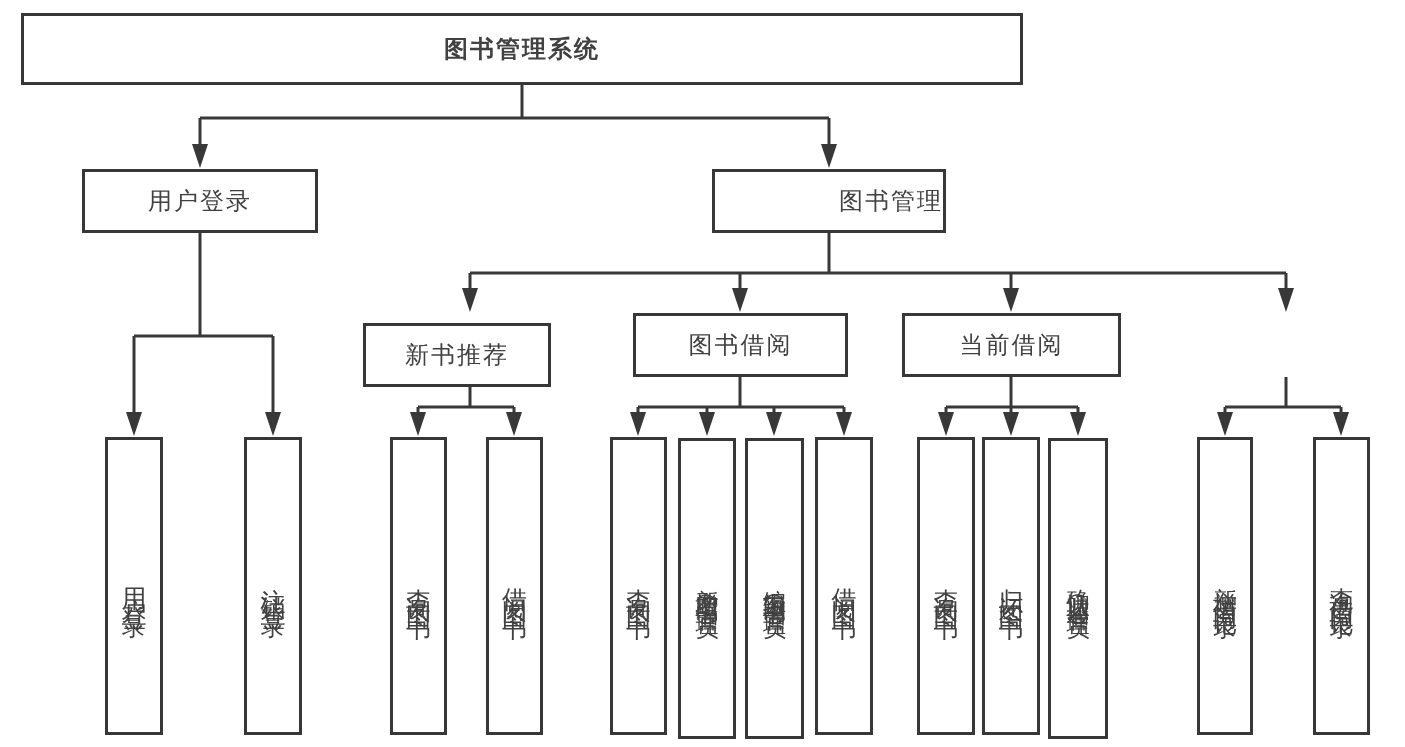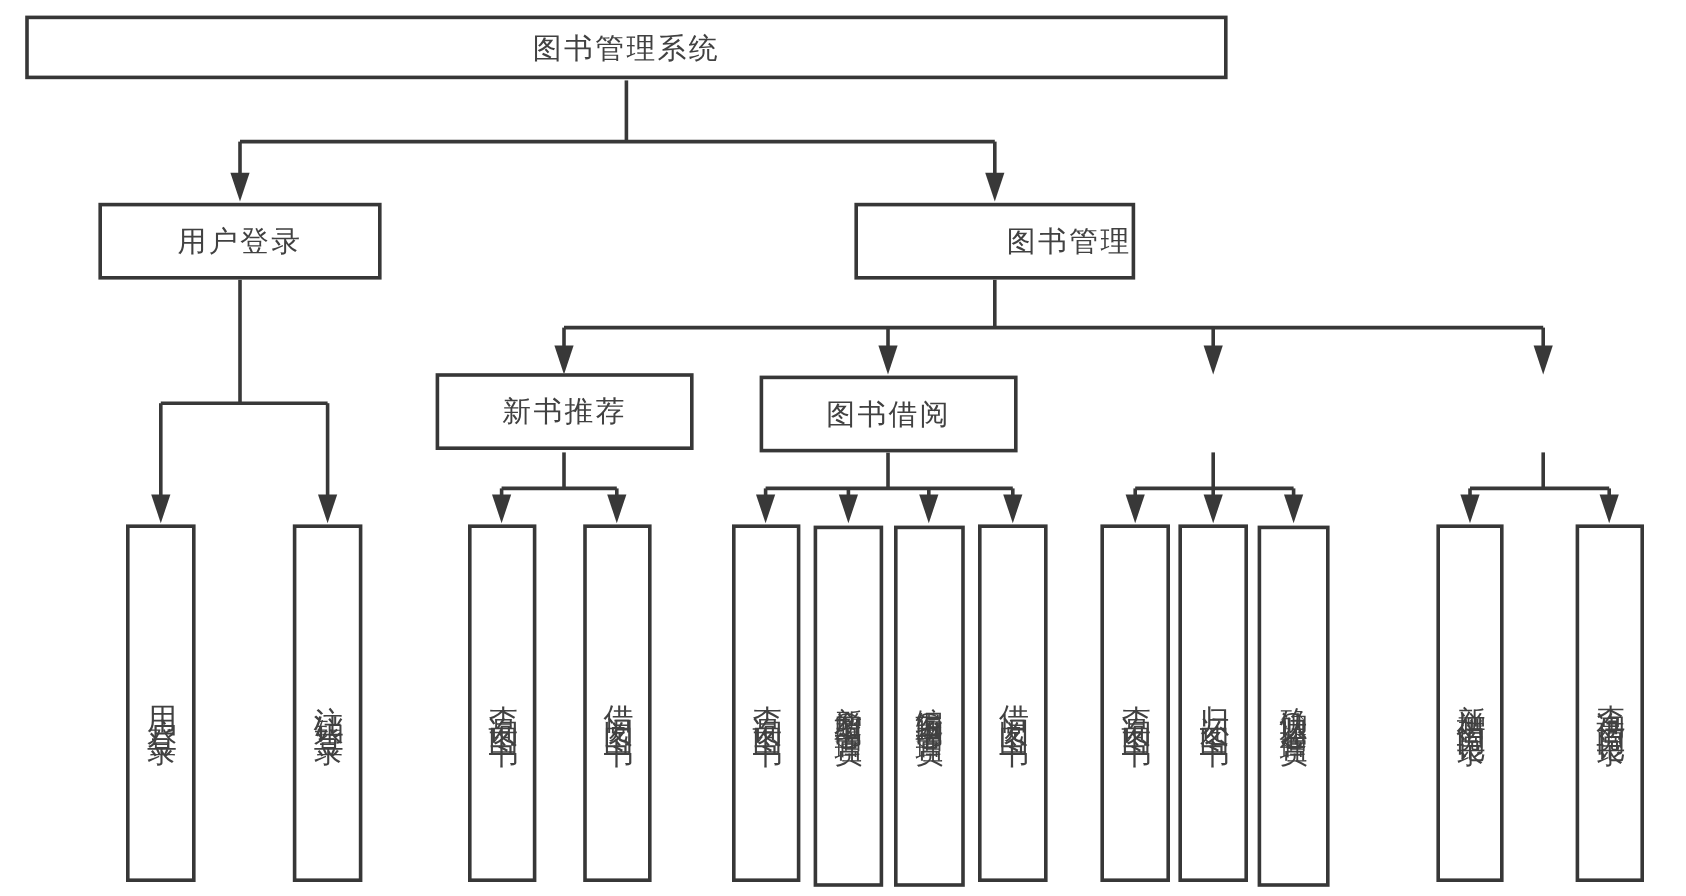--- a/index.html
+++ b/index.html
@@ -82,36 +82,39 @@
         <polygon points="766,412 782,412 774,436"></polygon>
         <polygon points="836,412 852,412 844,436"></polygon>
         <polygon points="938,412 954,412 946,436"></polygon>
         <polygon points="1003,412 1019,412 1011,436"></polygon>
         <polygon points="1070,412 1086,412 1078,436"></polygon>
         <polygon points="1217,412 1233,412 1225,436"></polygon>
         <polygon points="1333,412 1349,412 1341,436"></polygon>
       </g>
   </svg>
 
-  <div class="node" style="left:21px;top:13px;width:1002px;height:53px;">
+  <div class="node" style="left:21px;top:13px;width:1002px;height:72px;font-weight:bold;">
     <span class="hlabel">图书管理系统</span>
   </div>
 
   <div class="node" style="left:82px;top:169px;width:236px;height:64px;">
     <span class="hlabel">用户登录</span>
   </div>
   <div class="node" style="left:712px;top:169px;width:234px;height:64px;justify-content:flex-end;">
     <span class="hlabel">图书管理</span>
   </div>
 
-  <div class="node" style="left:363px;top:311px;width:215px;height:64px;">
+  <div class="node" style="left:363px;top:323px;width:188px;height:64px;">
     <span class="hlabel">新书推荐</span>
   </div>
   <div class="node" style="left:633px;top:313px;width:215px;height:64px;">
     <span class="hlabel">图书借阅</span>
+  </div>
+  <div class="node" style="left:902px;top:313px;width:219px;height:64px;">
+    <span class="hlabel">当前借阅</span>
   </div>
 
   <div class="node vnode" style="left:105px;top:437px;width:58px;height:298px;">
     <span class="v4">用户登录</span>
   </div>
   <div class="node vnode" style="left:244px;top:437px;width:58px;height:298px;">
     <span class="v4">注销登录</span>
   </div>
 
   <div class="node vnode" style="left:390px;top:437px;width:57px;height:298px;">

